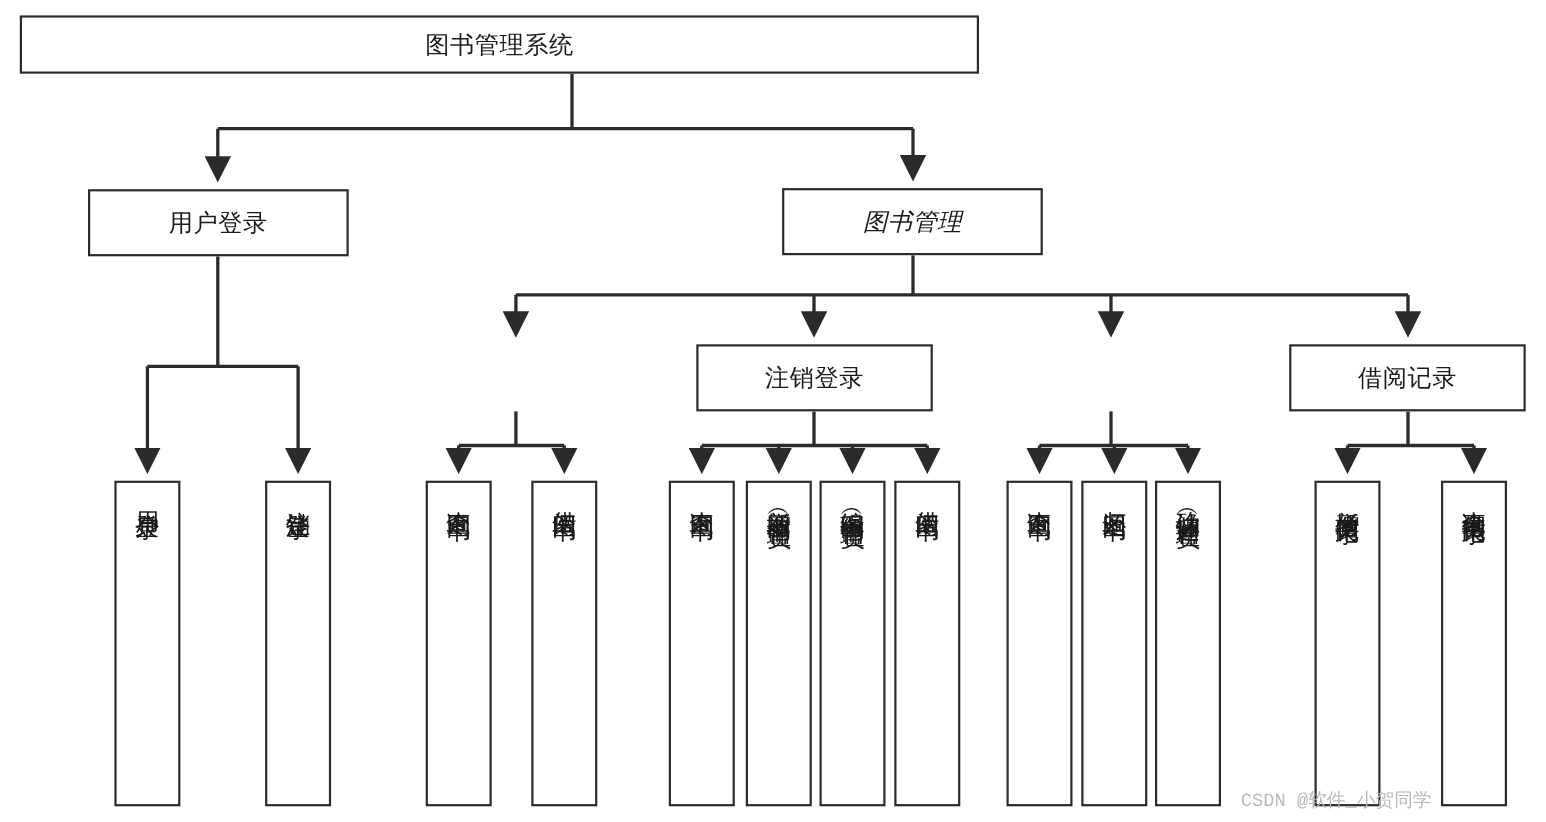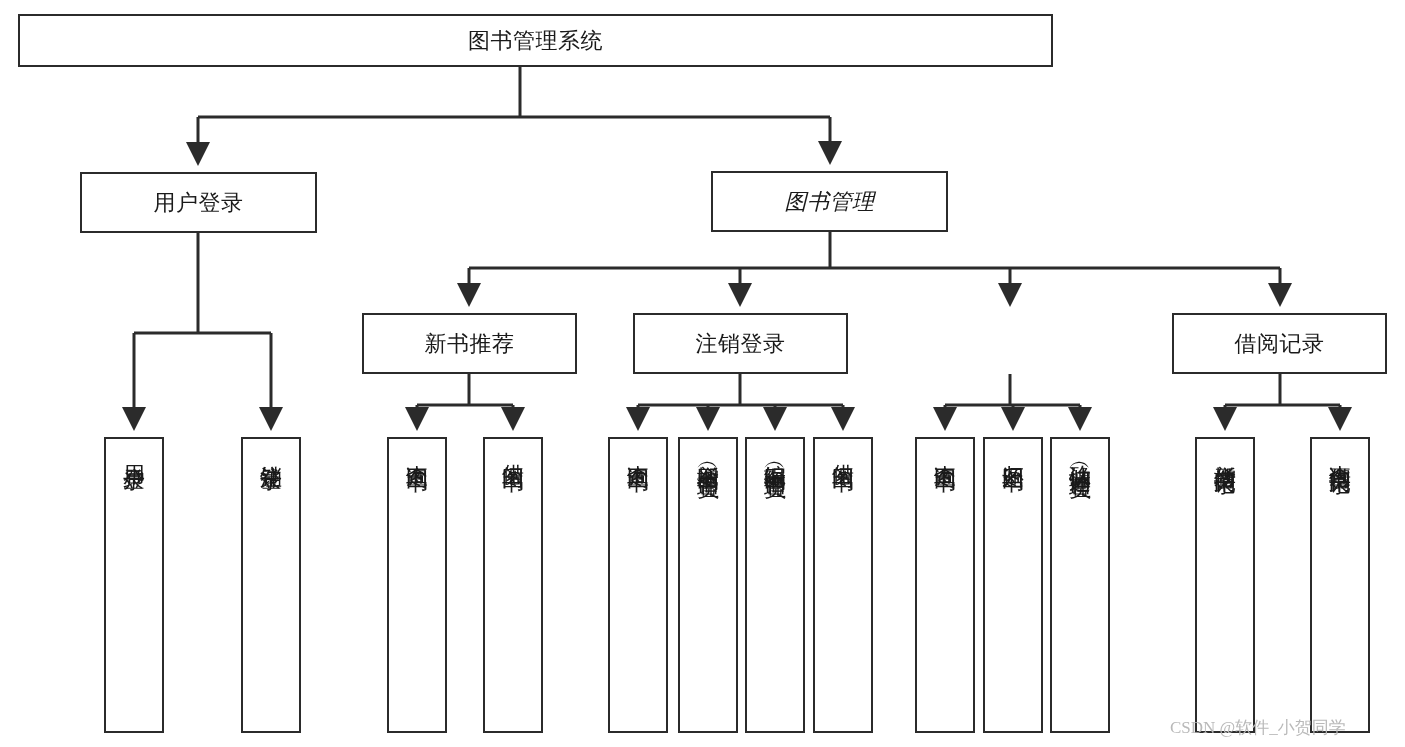--- a/index.html
+++ b/index.html
@@ -52,27 +52,27 @@
     padding-top: 8px;
   }
   .node.vert .label {
     writing-mode: vertical-rl;
     text-orientation: upright;
     font-size: 22px;
     letter-spacing: 2px;
   }
   .watermark {
     position: absolute;
-    left: 1170px;
+    left: 1128px;
     top: 716px;
     font-size: 17px;
     color: #b9b9b9;
     white-space: nowrap;
     z-index: 3;
-    font-family: Liberation Serif, serif;
+    font-family: Liberation Mono, monospace;
   }
 </style>
 </head>
 <body>
 
 <div id="canvas">
 
   <svg id="edges" viewBox="0 0 1405 747" xmlns="http://www.w3.org/2000/svg">
     <defs>
       <marker id="arrow" viewBox="0 0 12 12" refX="10" refY="6" markerWidth="8" markerHeight="8" orient="auto-start-reverse">
@@ -116,34 +116,31 @@
       <path d="M 1013 405 L 1013 427" marker-end="url(#arrow)"></path>
       <path d="M 1080 405 L 1080 427" marker-end="url(#arrow)"></path>
 
       <path d="M 1280 374 L 1280 405"></path>
       <path d="M 1225 405 L 1340 405"></path>
       <path d="M 1225 405 L 1225 427" marker-end="url(#arrow)"></path>
       <path d="M 1340 405 L 1340 427" marker-end="url(#arrow)"></path>
     </g>
   </svg>
 
-  <div class="node horiz" style="left:18px; top:14px; width:1035px; height:53px;">
+  <div class="node horiz" style="left:18px; top:14px; width:872px; height:53px;">
     <span class="label">图书管理系统</span>
   </div>
 
   <div class="node horiz" style="left:80px; top:172px; width:237px; height:61px;">
     <span class="label">用户登录</span>
   </div>
   <div class="node horiz" style="left:711px; top:171px; width:237px; height:61px;font-style:italic;">
     <span class="label">图书管理</span>
   </div>
 
-  <div class="node horiz" style="left:362px; top:313px; width:215px; height:61px;">
-    <span class="label">新书推荐</span>
-  </div>
   <div class="node horiz" style="left:633px; top:313px; width:215px; height:61px;">
     <span class="label">注销登录</span>
   </div>
   <div class="node horiz" style="left:1172px; top:313px; width:215px; height:61px;">
     <span class="label">借阅记录</span>
   </div>
 
   <div class="node vert" style="left:104px; top:437px; width:60px; height:296px;">
     <span class="label">用户登录</span>
   </div>

